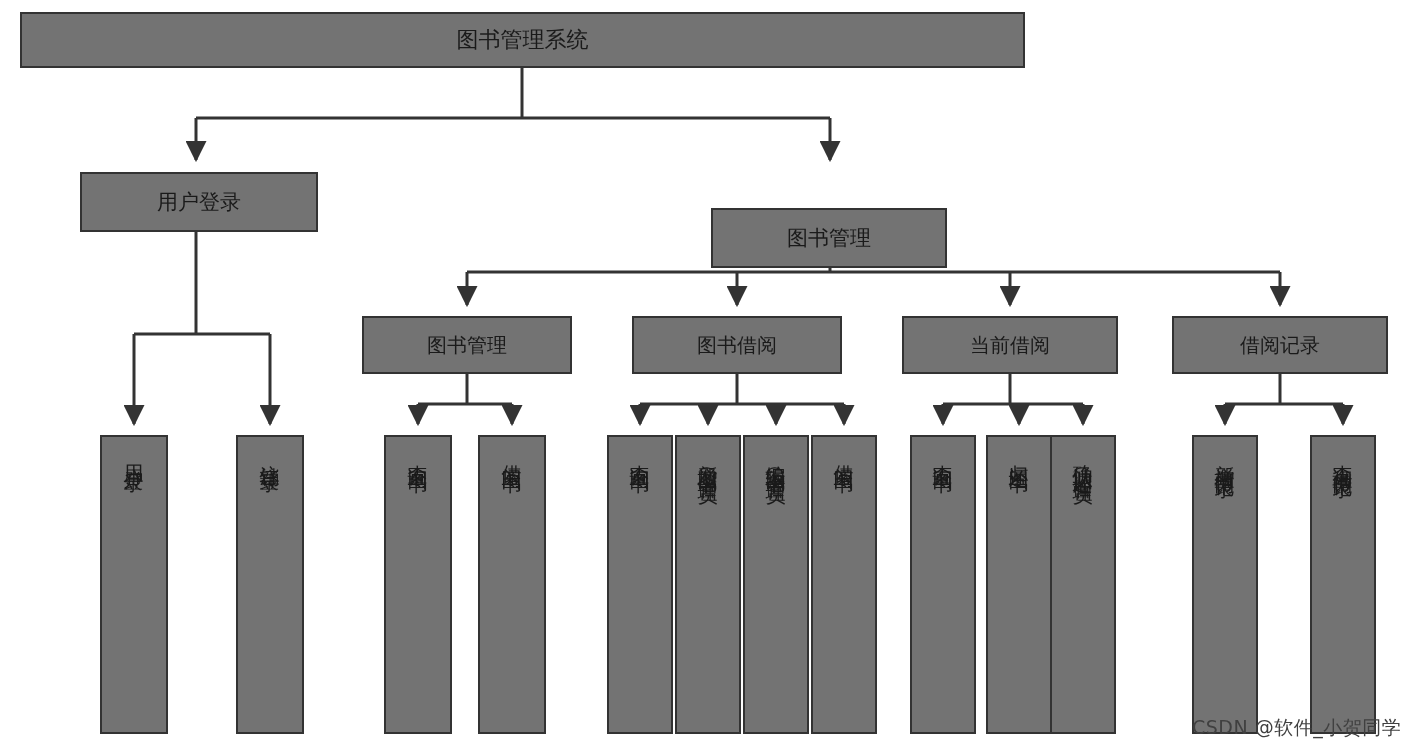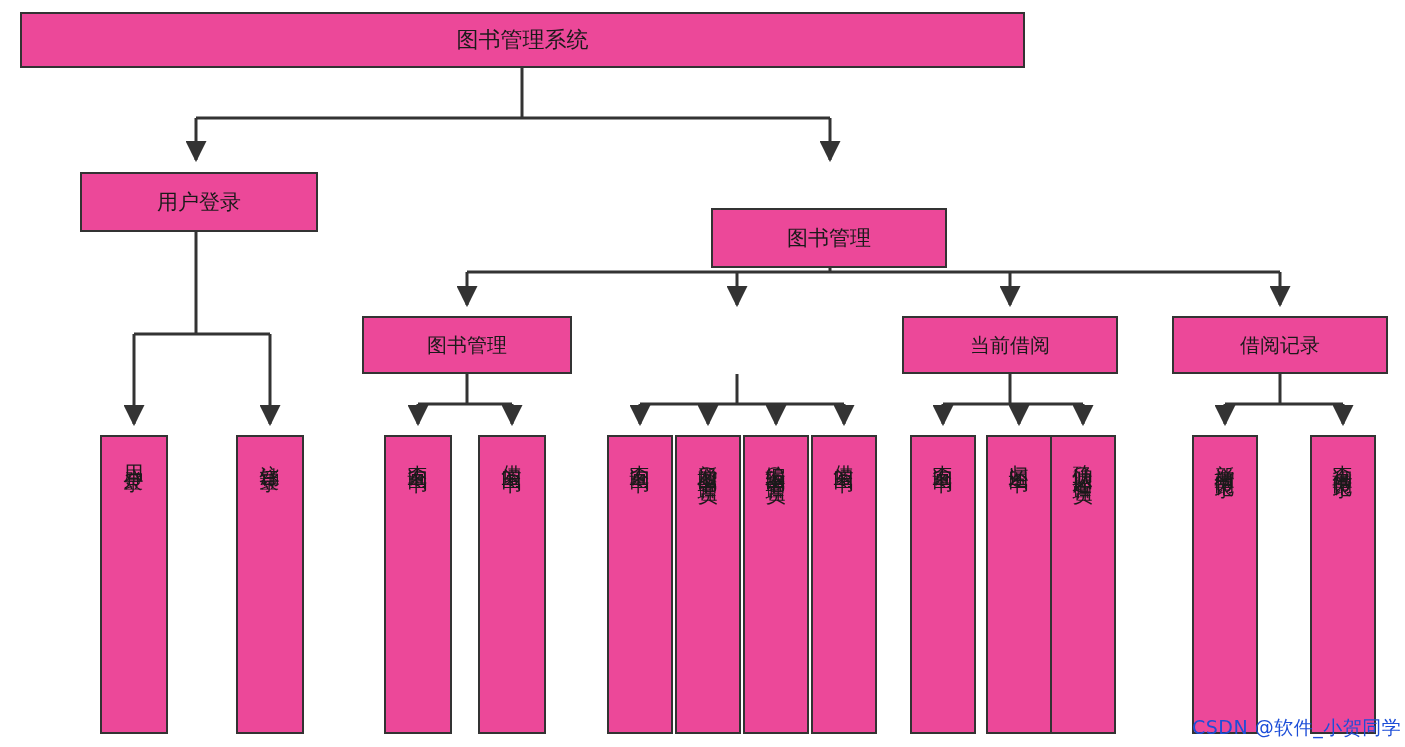--- a/index.html
+++ b/index.html
@@ -21,21 +21,21 @@
     position: absolute;
     left: 0;
     top: 0;
     width: 1405px;
     height: 747px;
   }
   .node {
     position: absolute;
     box-sizing: border-box;
     border: 2.5px solid #333333;
-    background: #ec4899;
+    background: #737373;
     display: flex;
     align-items: center;
     justify-content: center;
     color: #1a1a1a;
   }
   .node.root {
     font-size: 22px;
   }
   .node.lvl2 {
     font-size: 21px;
@@ -51,21 +51,21 @@
   .vtext {
     writing-mode: vertical-rl;
     text-orientation: upright;
     letter-spacing: 3px;
     line-height: 1;
     white-space: nowrap;
   }
   .watermark {
     position: absolute;
     font-size: 19px;
-    color: #1d4ed8;
+    color: #404040;
     white-space: nowrap;
     letter-spacing: 0.5px;
   }
 </style>
 </head>
 <body>
 
 <div id="canvas">
 
   <svg id="connectors" viewBox="0 0 1405 747" preserveAspectRatio="none" aria-hidden="true">
@@ -127,20 +127,23 @@
   </div>
 
   <div class="node lvl2" style="left:711px;top:172px;width:236px;height:60px;margin-top:36px;">
     <span>图书管理</span>
   </div>
 
   <div class="node lvl3" style="left:362px;top:316px;width:210px;height:58px;">
     <span>图书管理</span>
   </div>
 
+  <div class="node lvl3" style="left:632px;top:316px;width:210px;height:58px;">
+    <span>图书借阅</span>
+  </div>
 
   <div class="node lvl3" style="left:902px;top:316px;width:216px;height:58px;">
     <span>当前借阅</span>
   </div>
 
   <div class="node lvl3" style="left:1172px;top:316px;width:216px;height:58px;">
     <span>借阅记录</span>
   </div>
 
   <div class="node leaf" style="left:100px;top:435px;width:68px;height:299px;">

